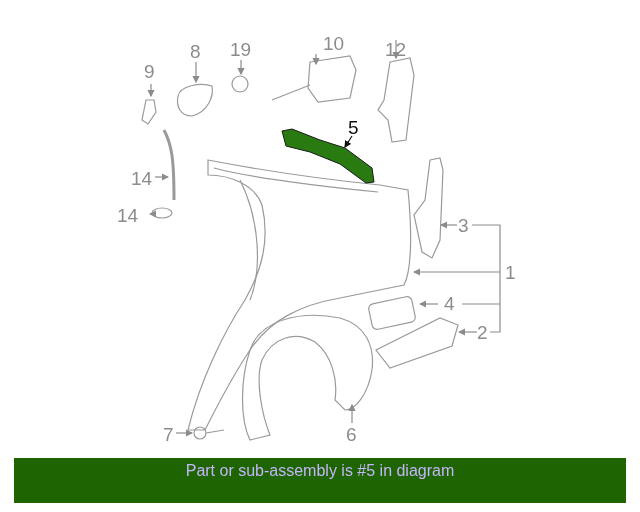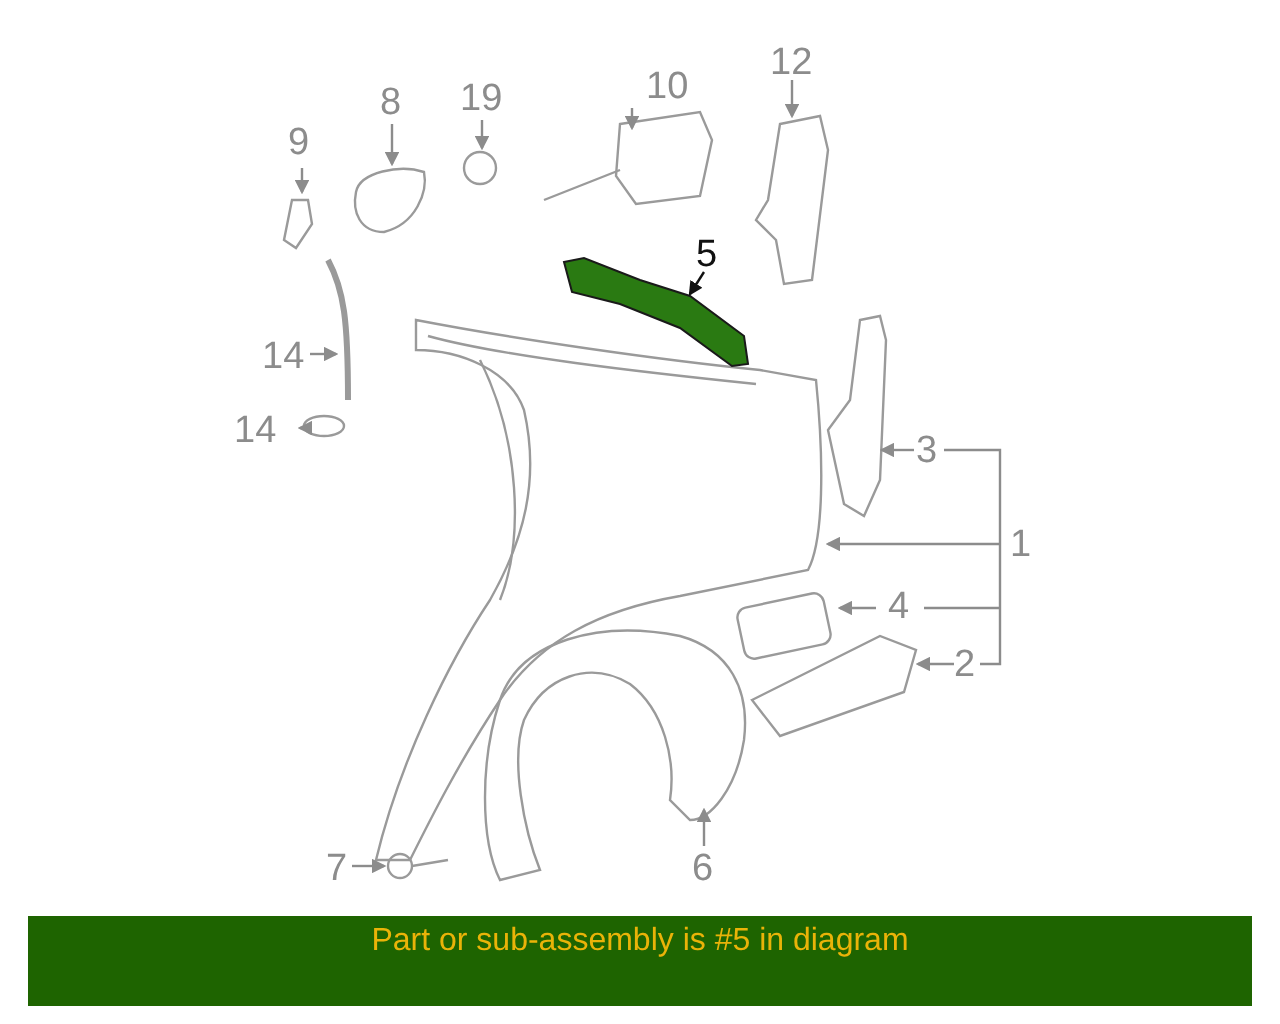--- a/index.html
+++ b/index.html
@@ -1,20 +1,20 @@
 <!DOCTYPE html>
 <html><head>
 <meta charset="utf-8">
 <style>
   html, body { margin: 0; padding: 0; background: #ffffff; }
   body { width: 640px; height: 512px; position: relative; overflow: hidden; font-family: "Liberation Sans", sans-serif; }
   #diagram { position: absolute; left: 0; top: 0; width: 640px; height: 458px; }
   .callout { position: absolute; font-size: 19px; color: #8c8c8c; line-height: 1; }
   .callout.hl { color: #111111; }
-  #banner { position: absolute; left: 14px; top: 458px; width: 612px; height: 45px; background: #1e6400; color: #eab308; text-align: center; font-size: 16px; line-height: 18px; padding-top: 4px; box-sizing: border-box; }
+  #banner { position: absolute; left: 14px; top: 458px; width: 612px; height: 45px; background: #1e6400; color: #c4b5fd; text-align: center; font-size: 16px; line-height: 18px; padding-top: 4px; box-sizing: border-box; }
   #banner div { white-space: nowrap; }
 </style>
 </head>
 <body>
 
 <svg id="diagram" viewBox="0 0 640 458" xmlns="http://www.w3.org/2000/svg">
   <defs>
     <marker id="ah" markerWidth="6" markerHeight="6" refX="5" refY="3" orient="auto">
       <path d="M0,0 L6,3 L0,6 z" fill="#8c8c8c"></path>
     </marker>
@@ -74,21 +74,21 @@
     <polyline points="472,225 500,225 500,332 490,332"></polyline>
     <line x1="462" y1="304" x2="500" y2="304"></line>
   </g>
   <line x1="352" y1="136" x2="345" y2="147" stroke="#111" stroke-width="1.2" marker-end="url(#ahk)"></line>
 </svg>
 
 <div class="callout" style="left:144px;top:62px;">9</div>
 <div class="callout" style="left:190px;top:42px;">8</div>
 <div class="callout" style="left:230px;top:40px;">19</div>
 <div class="callout" style="left:303px;top:34px;margin-left:20px;">10</div>
-<div class="callout" style="left:385px;top:22px;">12</div>
+<div class="callout" style="left:385px;top:40px;">12</div>
 <div class="callout hl" style="left:348px;top:118px;">5</div>
 <div class="callout" style="left:131px;top:169px;">14</div>
 <div class="callout" style="left:117px;top:206px;text-align:center;">14</div>
 <div class="callout" style="left:458px;top:216px;">3</div>
 <div class="callout" style="left:505px;top:263px;">1</div>
 <div class="callout" style="left:444px;top:294px;">4</div>
 <div class="callout" style="left:477px;top:323px;">2</div>
 <div class="callout" style="left:163px;top:425px;">7</div>
 <div class="callout" style="left:346px;top:425px;">6</div>
 

